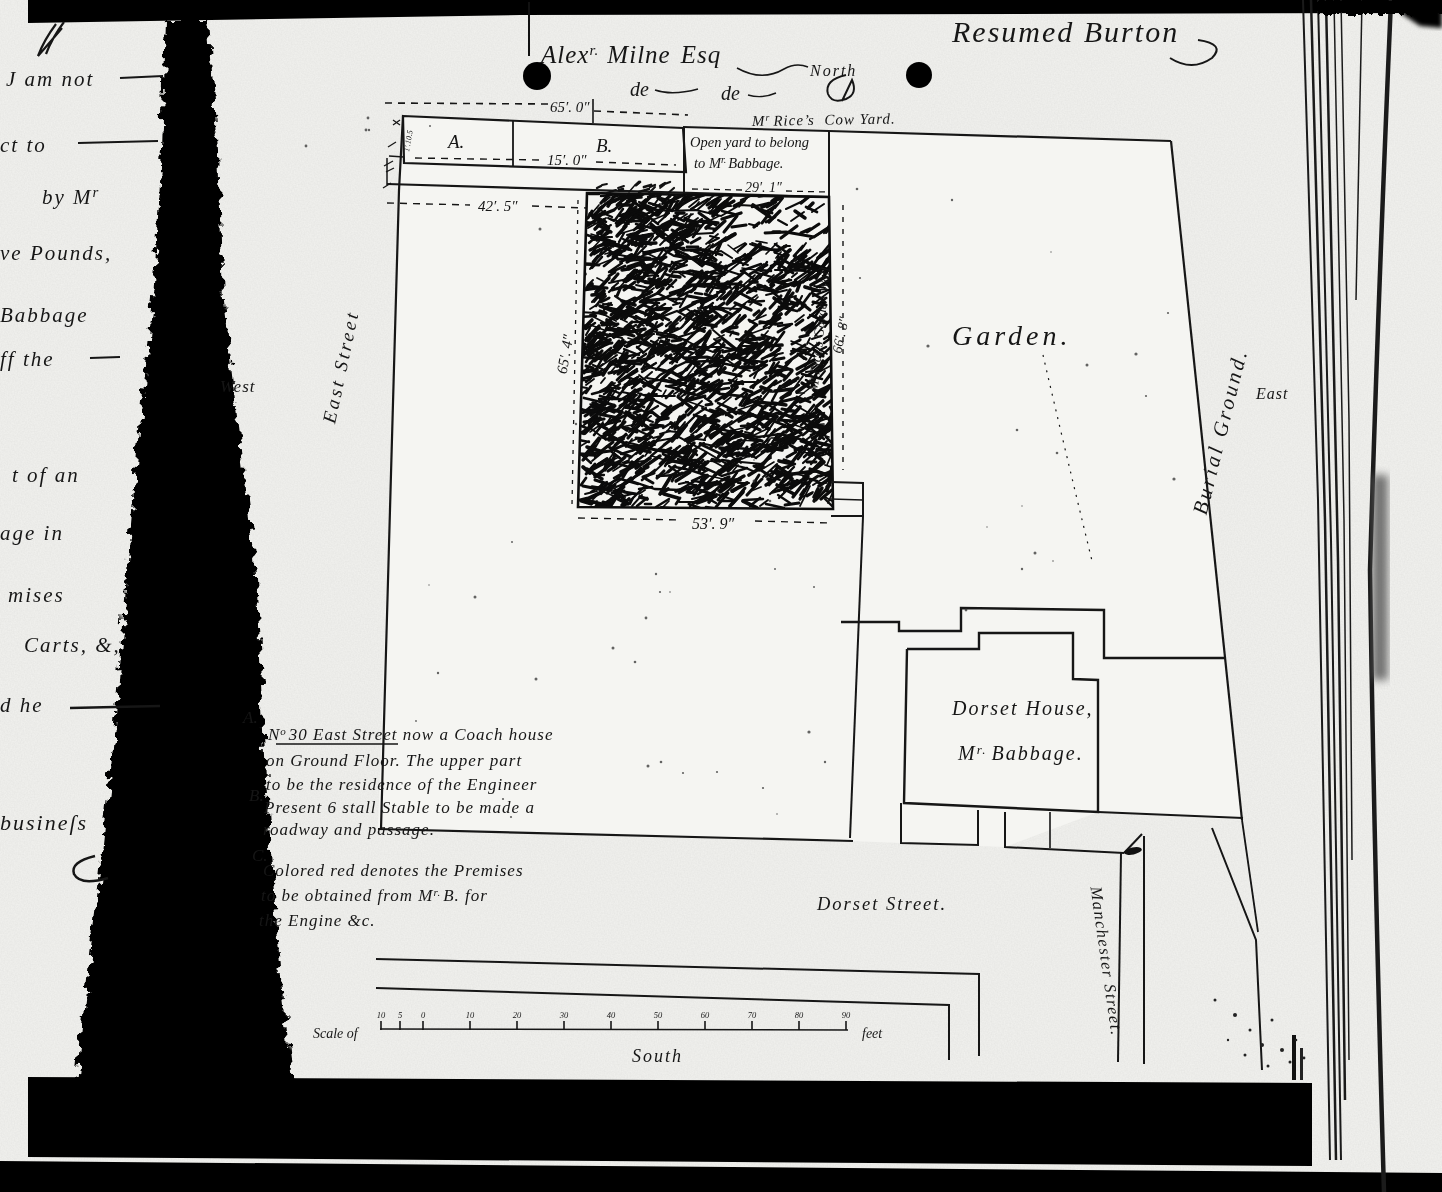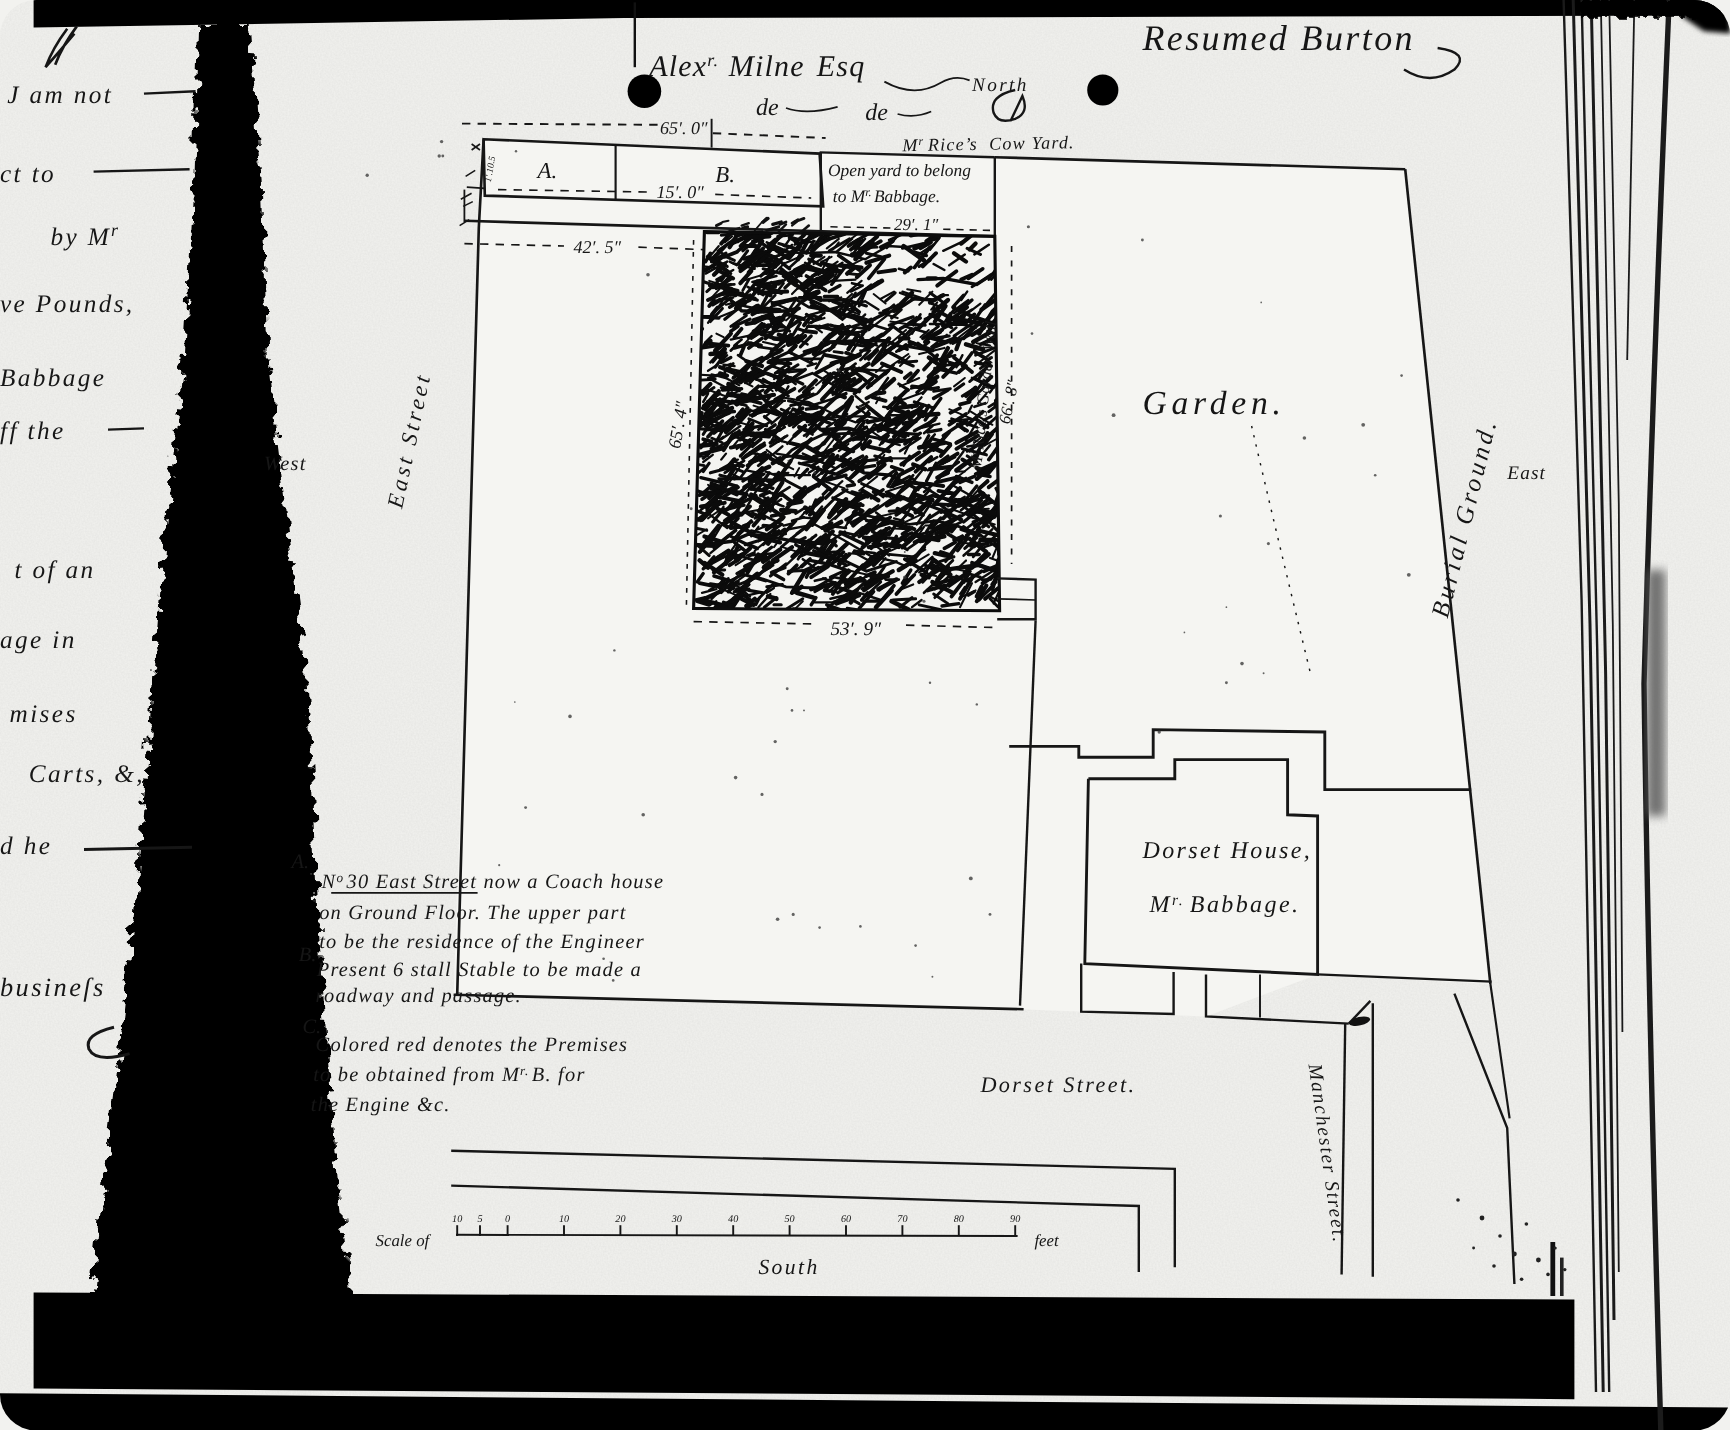--- a/index.html
+++ b/index.html
@@ -1,16 +1,16 @@
 <!DOCTYPE html>
 <html><head>
 <meta charset="utf-8">
 <style>
 html,body{margin:0;padding:0;background:#f2f2ef;}
-#page{position:relative;width:1442px;height:1192px;overflow:hidden;border-radius:30px;}
+#page{position:relative;width:1442px;height:1192px;overflow:hidden;}
 text{font-family:"Liberation Serif",serif;font-style:italic;fill:#161616;}
 </style>
 </head>
 <body>
 <div id="page">
 <svg width="1442" height="1192" viewBox="0 0 1442 1192">
 <defs>
 <pattern id="scrib" width="23" height="19" patternUnits="userSpaceOnUse" patternTransform="rotate(2)">
 <rect width="23" height="19" fill="#efefec"></rect>
 <path d="M-3,17 L10,4" stroke="#0c0c0c" stroke-width="3.4" fill="none"></path>

